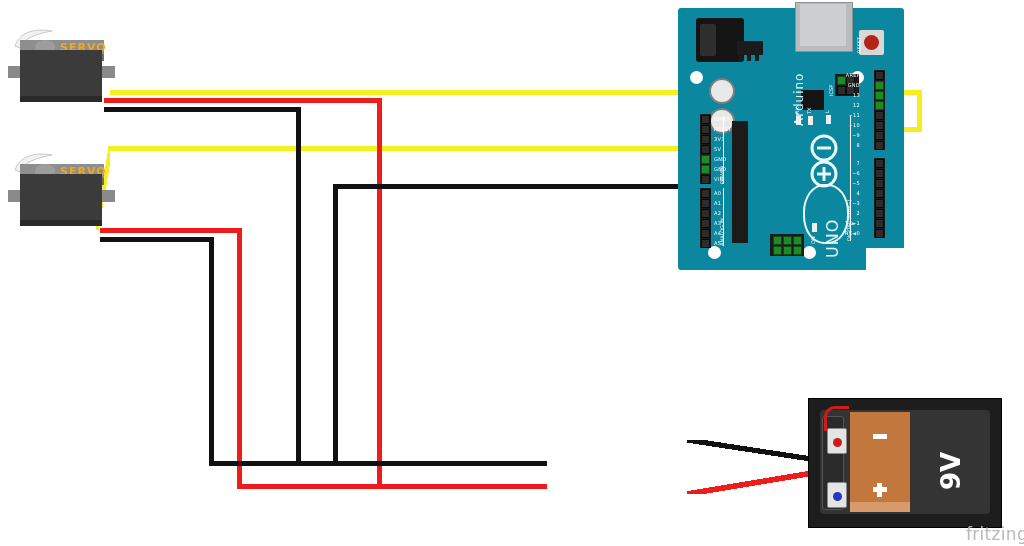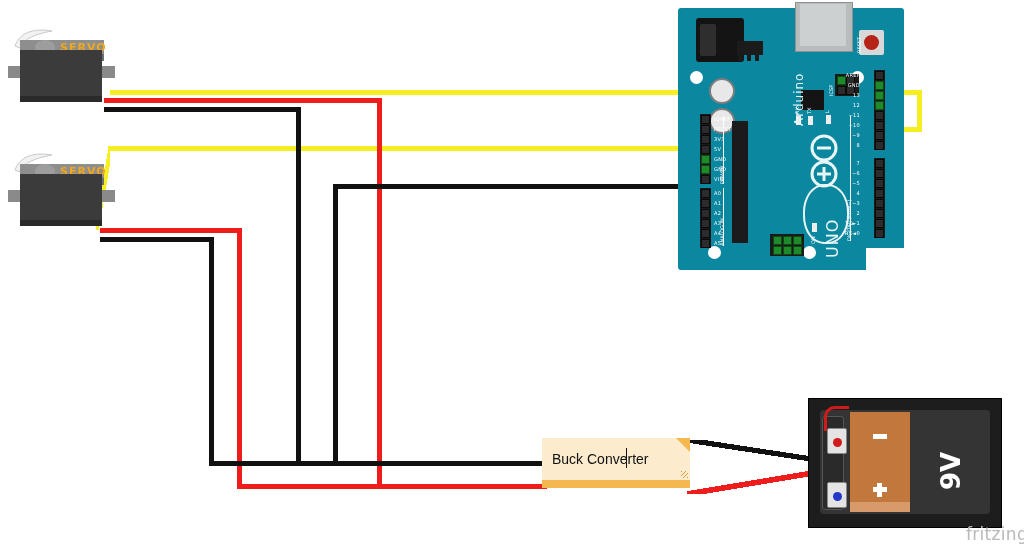--- a/index.html
+++ b/index.html
@@ -316,28 +316,20 @@
         <div class="plabel" style="top: 22px; left: 14px;">A2</div>
         <div class="pin" style="left: 1px; top: 31px;"></div>
         <div class="plabel" style="top: 32px; left: 14px;">A3</div>
         <div class="pin" style="left: 1px; top: 41px;"></div>
         <div class="plabel" style="top: 42px; left: 14px;">A4</div>
         <div class="pin" style="left: 1px; top: 51px;"></div>
         <div class="plabel" style="top: 52px; left: 14px;">A5</div>
       </div>
   </div>
 
-  <div id="buck">
-    <div class="buck-bg"></div>
-    <div class="buck-bar"></div>
-    <div class="buck-fold"></div>
-    <div class="buck-txt">Buck Converter</div>
-    <div class="buck-caret"></div>
-    <div class="buck-res"></div>
-  </div>
 
   <div id="battery">
     <div class="bat-out"></div>
     <div class="bat-in"></div>
     <div class="bat-clip"></div>
     <div class="bat-term" style="top:30px;"></div>
     <div class="bat-term" style="top:84px;"></div>
     <div class="bat-curve"></div>
     <div class="term-dot" style="left:25px;top:40px;background:#d11a1a;"></div>
     <div class="term-dot" style="left:25px;top:94px;background:#2436c8;"></div>

